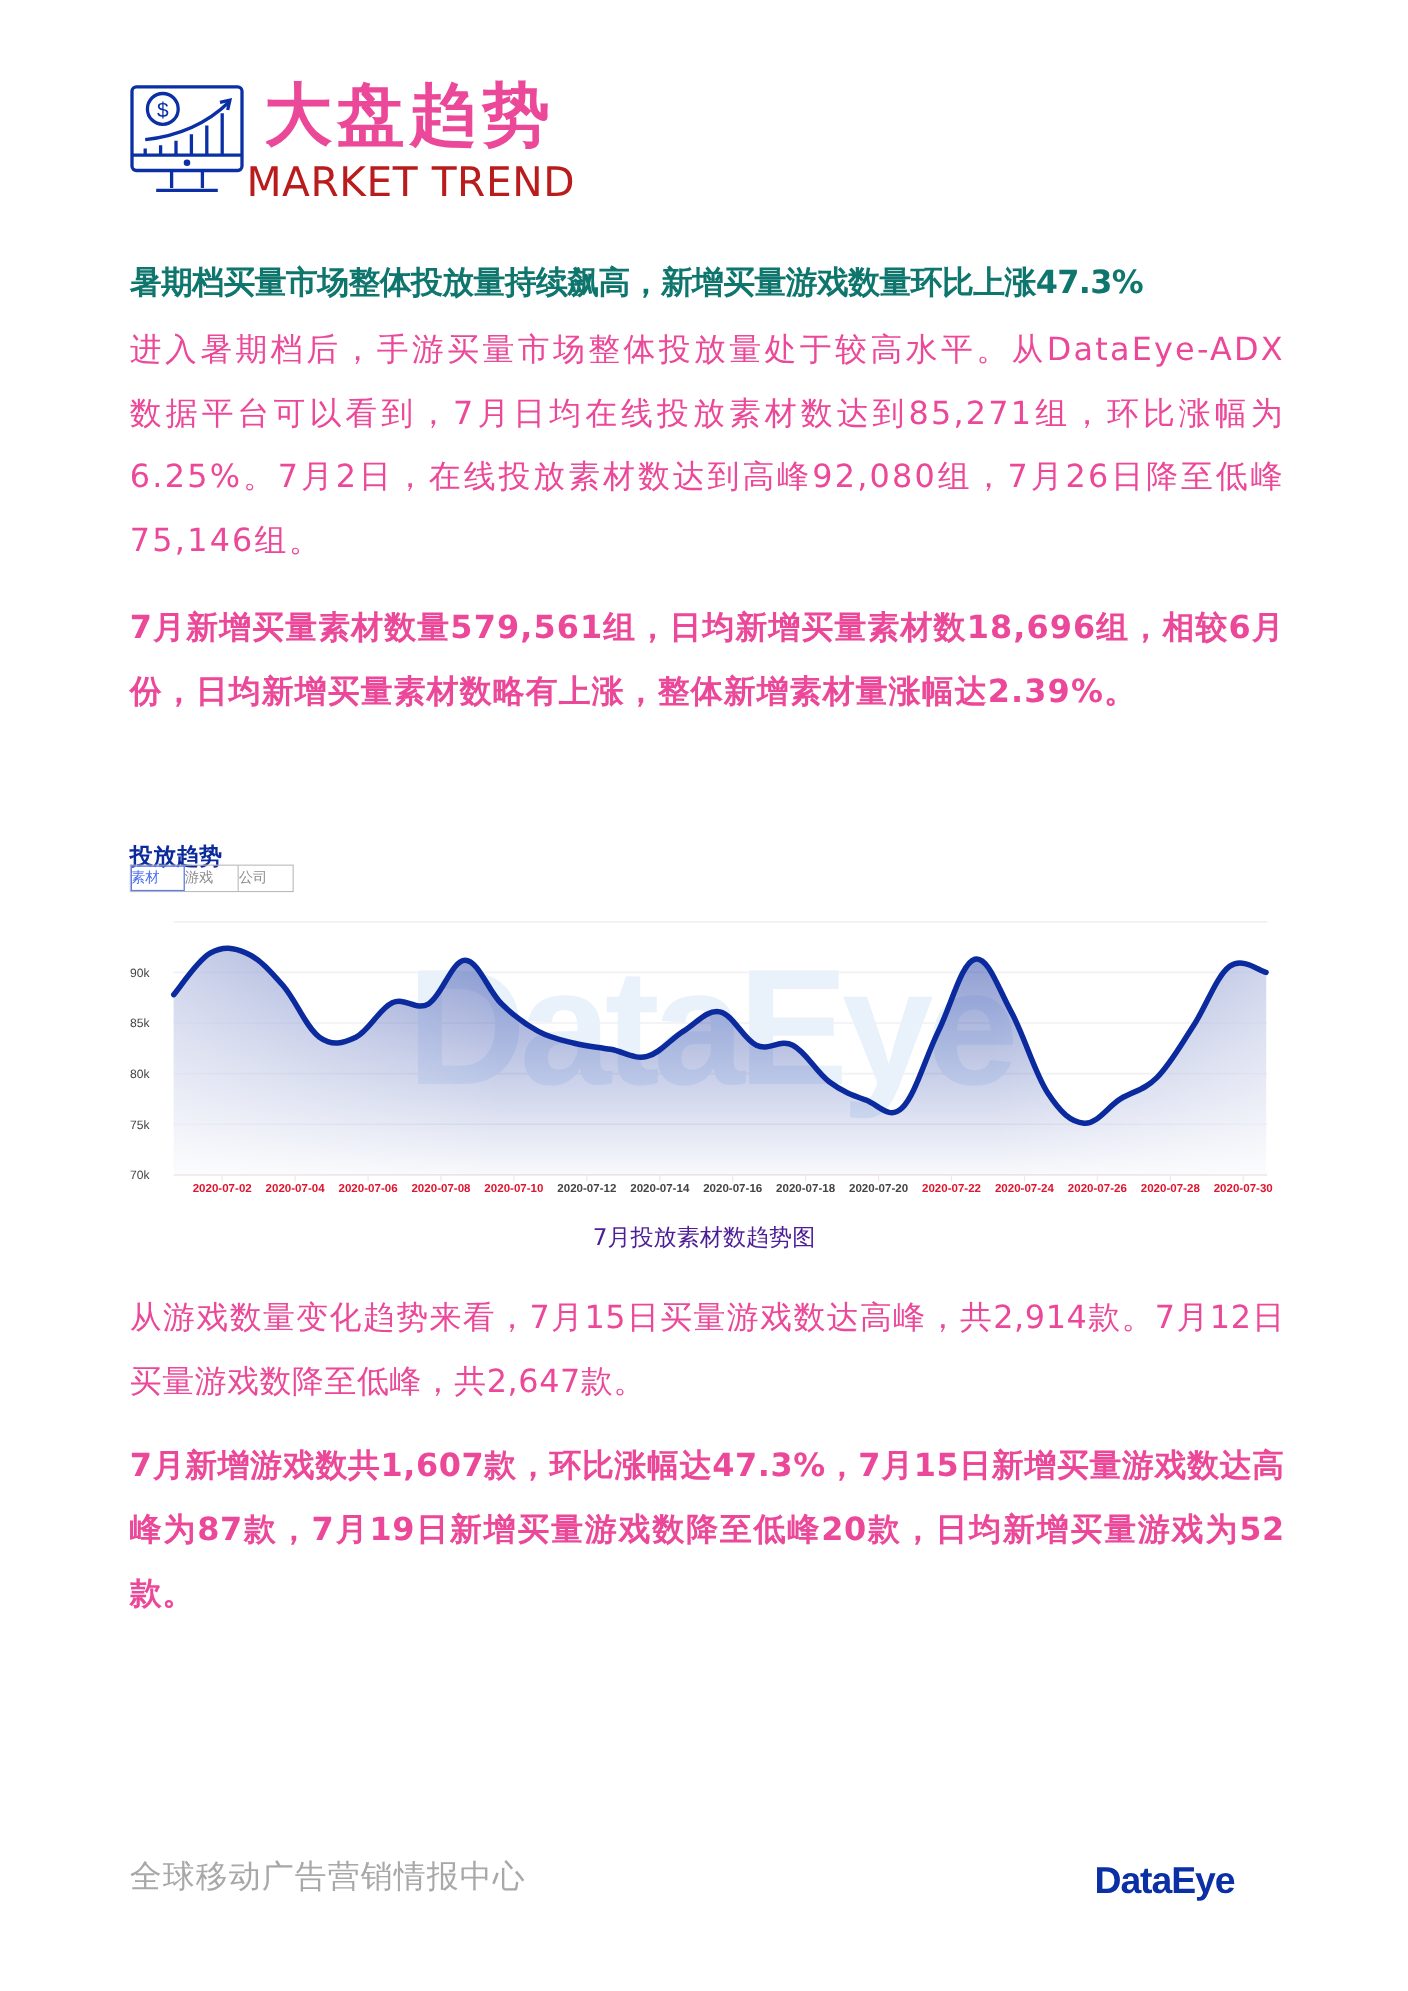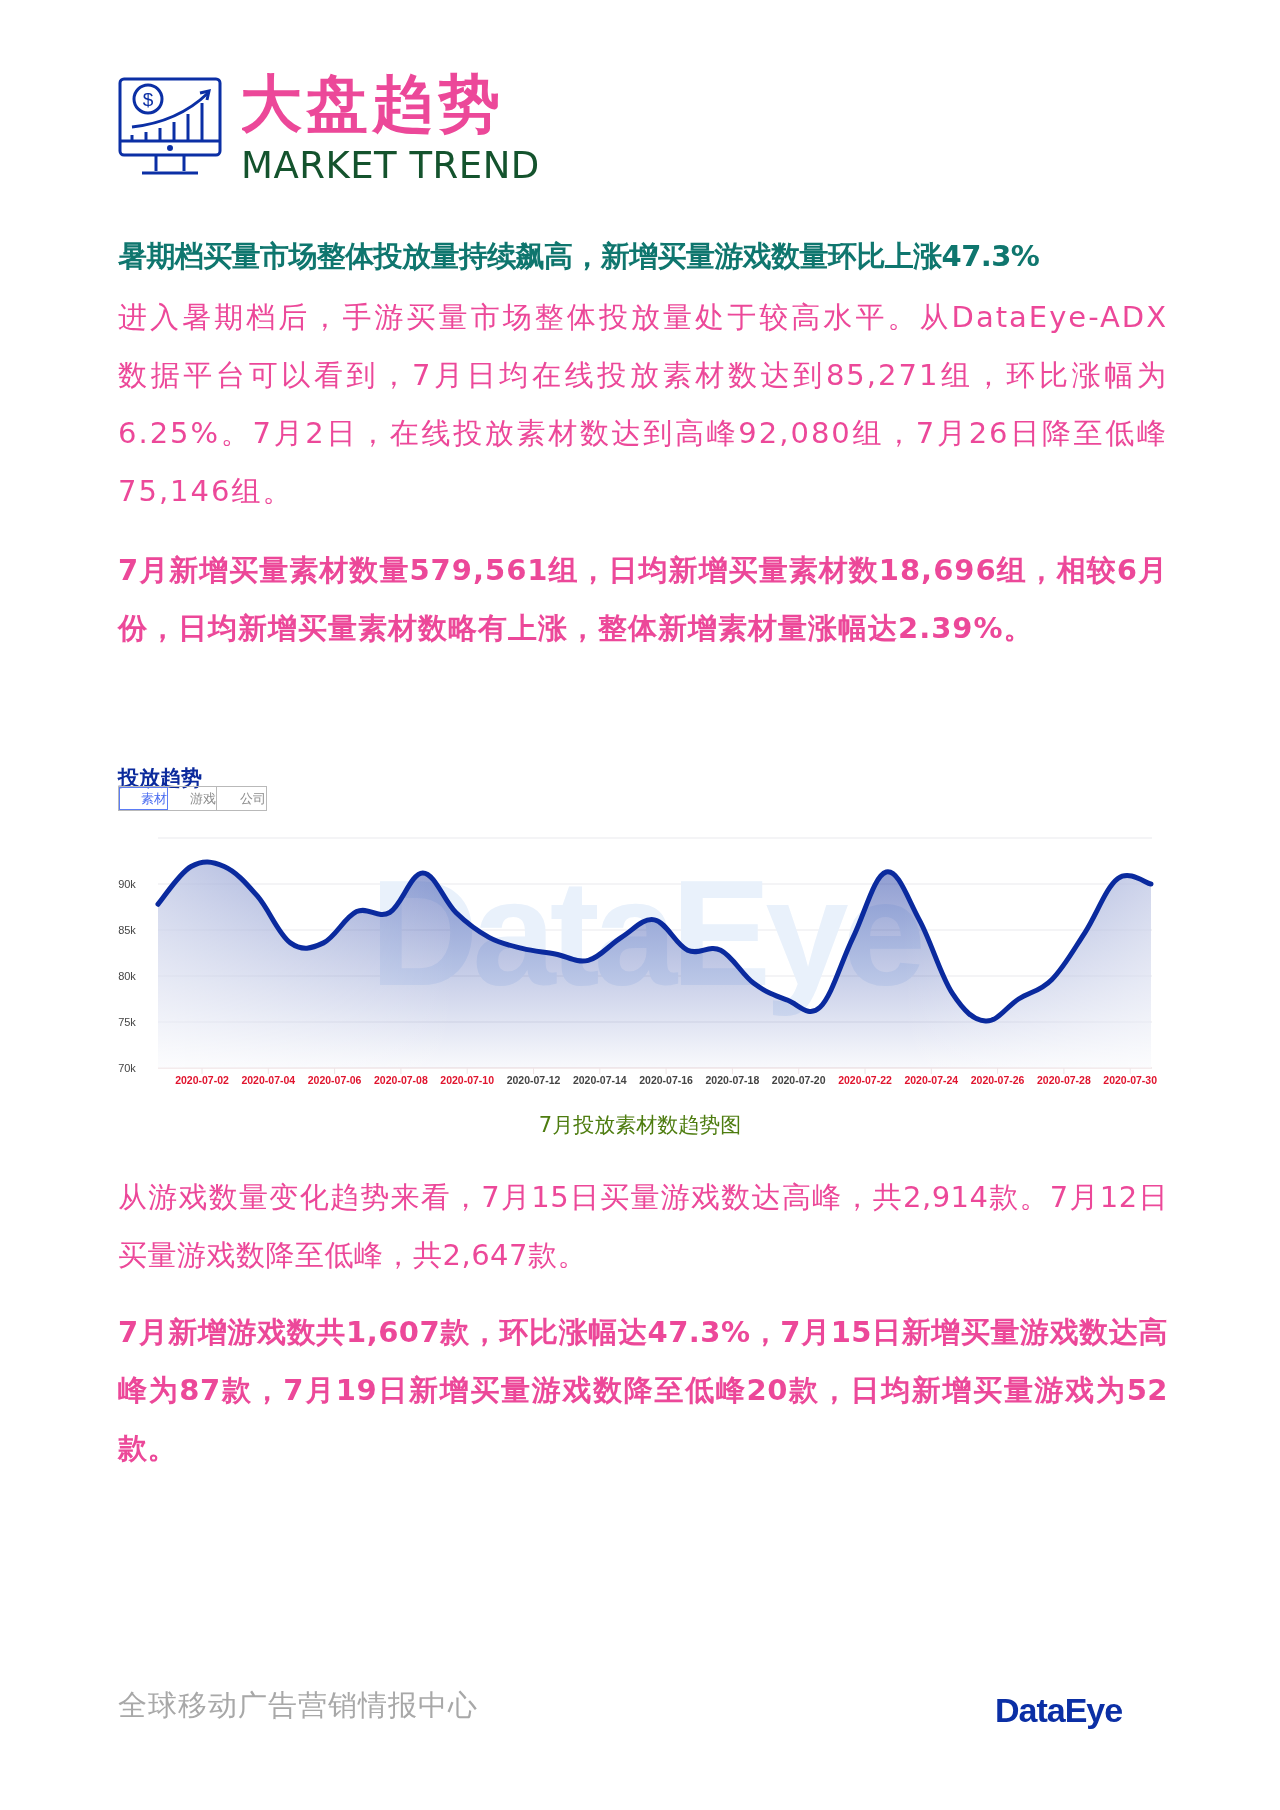--- a/index.html
+++ b/index.html
@@ -1,34 +1,34 @@
 <!DOCTYPE html>
 <html><head>
 <meta charset="utf-8">
 <style>
   html, body { margin:0; padding:0; background:#ffffff; }
   body { width:1280px; height:1810px; position:relative; overflow:hidden;
          font-family:"DejaVu Sans","Liberation Sans",sans-serif; color:#333333; }
   .abs { position:absolute; }
   .logo-icon { left:118px; top:77px; width:106px; height:102px; }
   .title-cn { left:240px; top:66px; font-size:62px; font-weight:bold; color:#ec4899; letter-spacing:4px; line-height:76px; white-space:nowrap; }
-  .title-en { left:241px; top:146px; font-size:37px; color:#14532d; line-height:40px; white-space:nowrap; letter-spacing:0.5px; }
+  .title-en { left:224px; top:146px; font-size:37px; color:#b91c1c; line-height:40px; white-space:nowrap; letter-spacing:0.5px; }
   .subhead { left:118px; top:234px; width:1060px; font-size:29px; font-weight:bold; color:#0f766e; line-height:44px; white-space:nowrap; letter-spacing:-0.6px; }
   .para { left:118px; width:1050px; font-size:29px; line-height:58px; color:#ec4899; text-align:justify; }
   .p1 { top:288px; letter-spacing:2px; }
   .p2 { top:541px; letter-spacing:1px;font-weight:bold; }
   .p3 { top:1168px; letter-spacing:0.5px; }
   .p4 { top:1303px; letter-spacing:0.5px;font-weight:bold; }
   .chart-title { left:118px; top:764px; font-size:21px; font-weight:bold; color:#0b2a9c; line-height:28px; }
   .tabs { left:118px; top:786px; display:flex; border:1px solid #b9b9b9; height:23px; }
-  .tab { width:49px; height:23px; font-size:13px; line-height:23px; text-align:right; color:#8c8c8c; border-right:1px solid #b9b9b9; box-sizing:border-box; cursor:pointer; }
+  .tab { width:49px; height:23px; font-size:13px; line-height:23px; text-align:left; color:#8c8c8c; border-right:1px solid #b9b9b9; box-sizing:border-box; cursor:pointer; }
   .tab:last-child { border-right:none; }
   .tab.active { color:#4a6cf0; outline:1px solid #5b7cf5; outline-offset:-1px; }
   .chart { left:100px; top:820px; width:1180px; height:280px; }
-  .caption { left:0; width:1280px; top:1110px; text-align:center; font-size:21px; color:#4d7c0f; line-height:30px; }
+  .caption { left:0; width:1280px; top:1110px; text-align:center; font-size:21px; color:#4c1d95; line-height:30px; }
   .footer-text { left:118px; top:1685px; font-size:29px; color:#a8a8a8; line-height:40px; letter-spacing:1px;text-align:center; }
   .footer-logo { left:995px; top:1690px; font-size:34px; font-weight:bold; color:#0b2fa5; line-height:40px; letter-spacing:-1px; font-family:"Liberation Sans",sans-serif; }
 </style>
 </head>
 <body>
 
 <div class="abs logo-icon">
   <svg width="106" height="102" viewBox="0 0 106 102" fill="none" stroke="#0b2fa5" stroke-width="3">
     <rect x="2" y="2" width="100" height="76" rx="4"></rect>
     <line x1="2" y1="64" x2="102" y2="64"></line>

